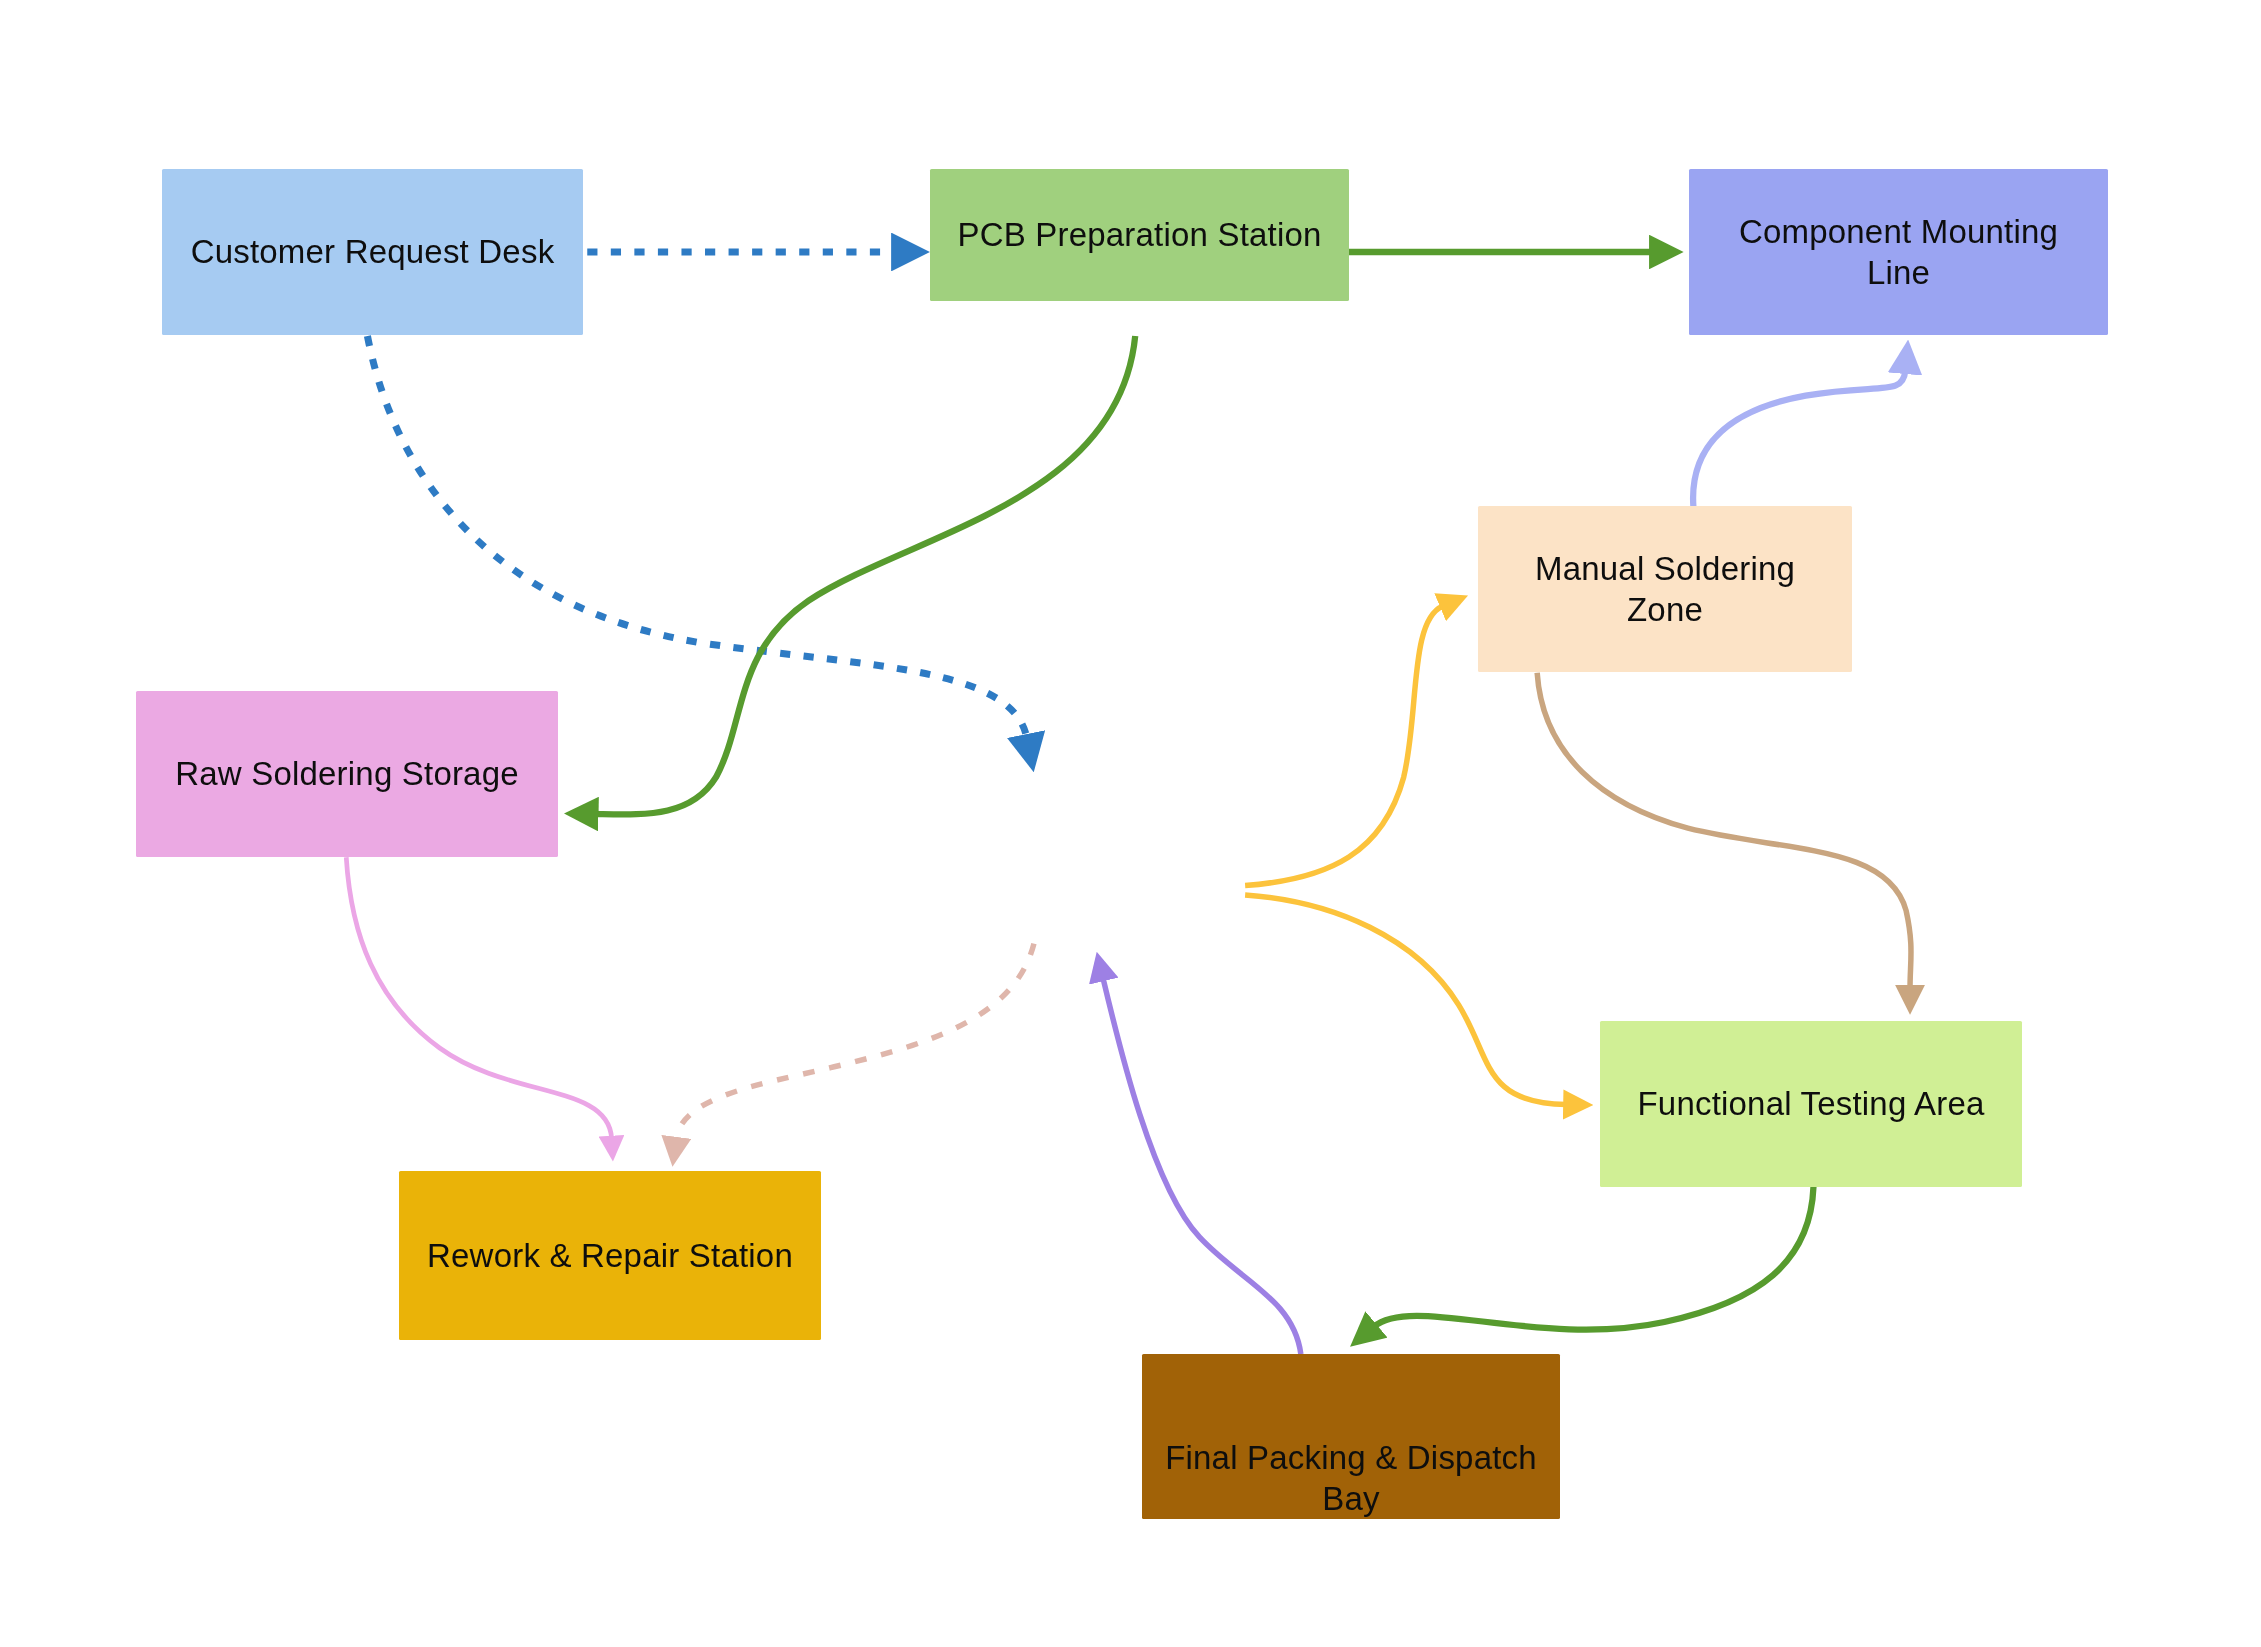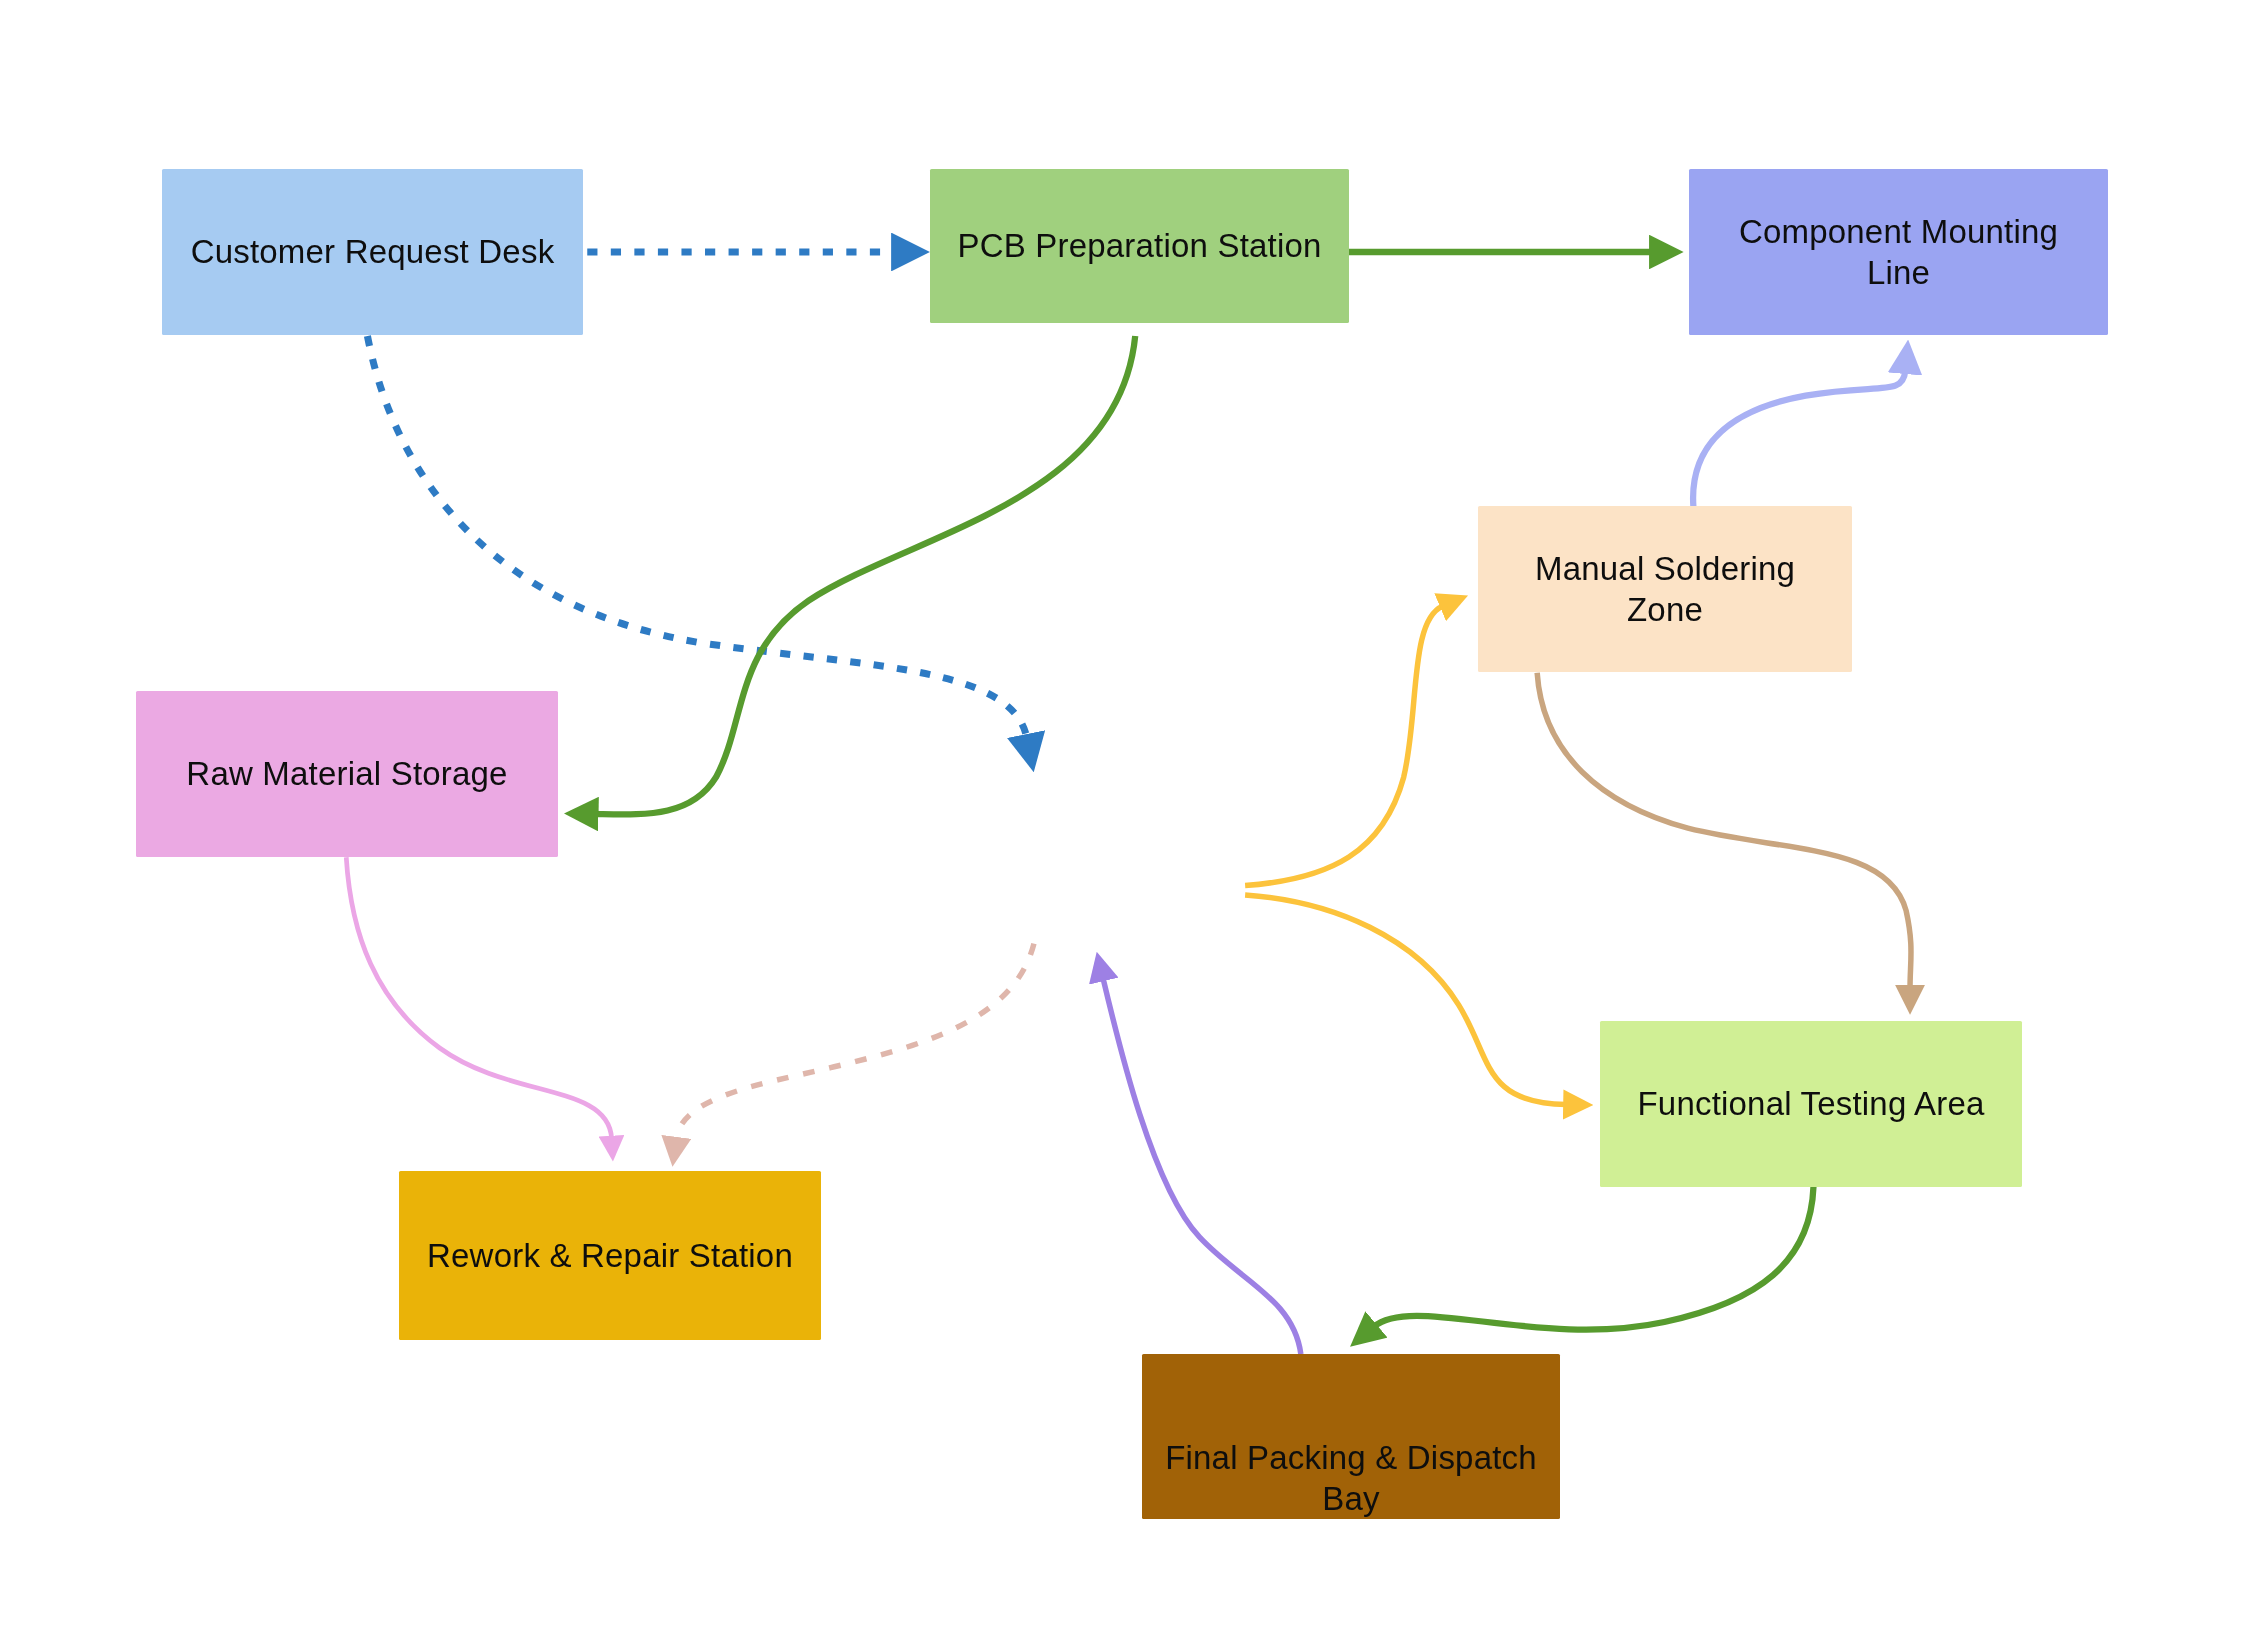--- a/index.html
+++ b/index.html
@@ -24,21 +24,21 @@
     border-radius: 1.6px;
     color: #0e0e0e;
     font-size: 33px;
     line-height: 1.25;
     letter-spacing: 0.2px;
     padding: 0 19px;
     box-sizing: border-box;
   }
   
   .n-customer-request-desk      { left: 162px;  top: 169px;  width: 421px; height: 166px; }
-  .n-pcb-preparation-station    { left: 930px; top: 169px;  width: 419px; height: 154px; }
+  .n-pcb-preparation-station    { left: 930px; top: 169px;  width: 419px; height: 132px; }
   .n-component-mounting-line    { left: 1689px; top: 169px;  width: 419px; height: 166px; }
   .n-manual-soldering-zone      { left: 1478px; top: 506px;  width: 374px; height: 166px; }
   .n-raw-material-storage       { left: 136px;  top: 691px;  width: 422px; height: 166px; }
   .n-quality-review-desk        { left: 824px; top: 776px;  width: 421px; height: 166px; }
   .n-rework-repair-station      { left: 399px;  top: 1171px; width: 422px; height: 169px; }
   .n-functional-testing-area    { left: 1600px; top: 1021px; width: 422px; height: 166px; }
   .n-final-packing-dispatch-bay { left: 1142px; top: 1354px; width: 418px; height: 165px; }
 </style>
 </head>
 <body>
@@ -108,21 +108,21 @@
 
   <div class="node n-component-mounting-line" style="background: rgb(154, 164, 242); justify-content: center;">
     <span>Component Mounting Line</span>
   </div>
 
   <div class="node n-manual-soldering-zone" style="background: rgb(252, 227, 198);">
     <span>Manual Soldering Zone</span>
   </div>
 
   <div class="node n-raw-material-storage" style="background: rgb(235, 169, 227);">
-    <span>Raw Material Storage</span>
+    <span>Raw Soldering Storage</span>
   </div>
 
 
   <div class="node n-rework-repair-station" style="background: #eab308;">
     <span>Rework &amp; Repair Station</span>
   </div>
 
   <div class="node n-functional-testing-area" style="background: rgb(208, 239, 149);">
     <span>Functional Testing Area</span>
   </div>

